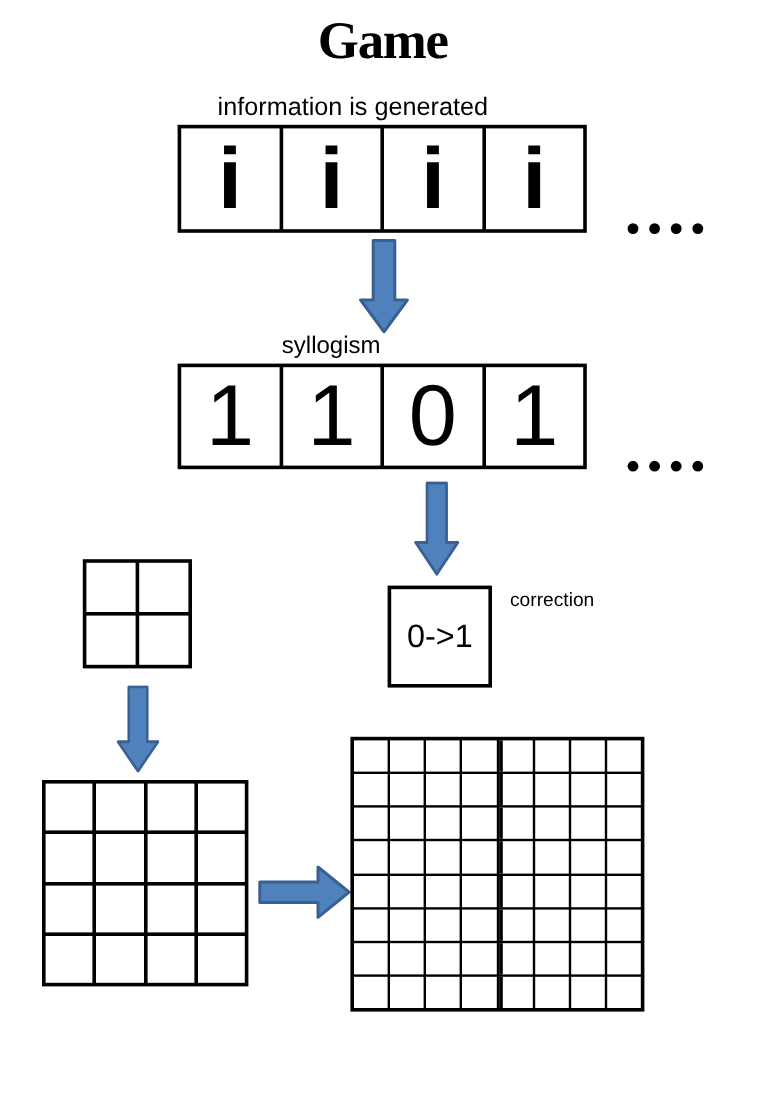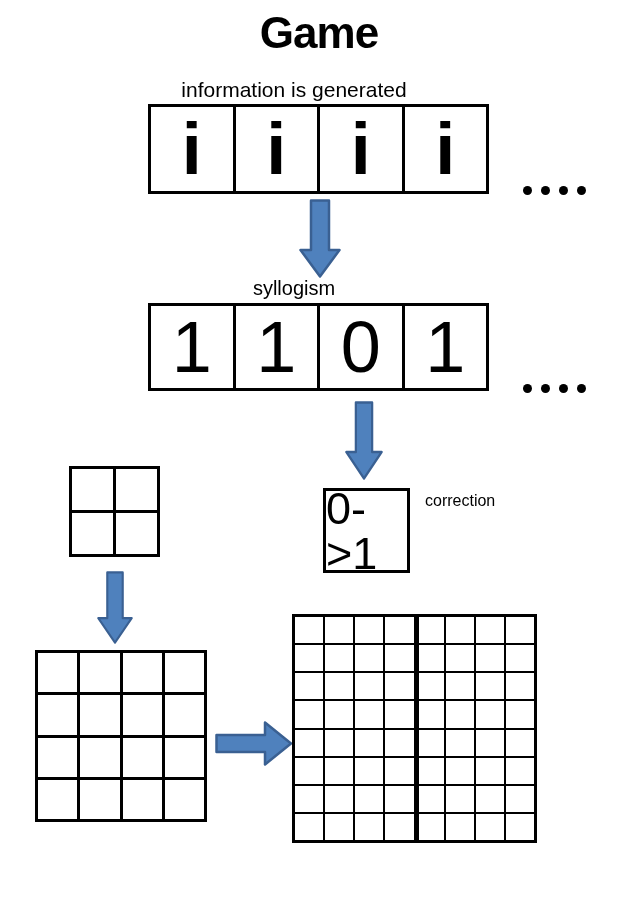--- a/index.html
+++ b/index.html
@@ -10,25 +10,25 @@
     --bg:#ffffff;
   }
   html,body{margin:0;padding:0;}
   body{background:#888;font-family:"Liberation Sans",sans-serif;color:var(--text);}
   .page{
     position:relative;width:638px;height:922px;background:var(--bg);
     margin:0 auto;overflow:hidden;
   }
   .title{
     position:absolute;left:0;top:8px;width:638px;margin:0;
-    text-align:center;font-size:44px;font-weight:bold;letter-spacing:-1px;
+    text-align:center;font-size:44px;font-weight:bold;letter-spacing:-1px;font-family:Liberation Serif, serif;
   }
   .label{position:absolute;white-space:nowrap;}
   .info-label{left:0;top:78px;width:588px;text-align:center;font-size:21px;}
-  .syllogism-label{left:18px;top:277px;width:552px;text-align:center;font-size:20px;}
+  .syllogism-label{left:0;top:277px;width:552px;text-align:center;font-size:20px;}
   .correction-label{left:425px;top:492px;font-size:16px;text-align:right;}
 
   
   .grid{position:absolute;display:grid;background:var(--line);padding:3px;gap:3px;box-sizing:border-box;}
   .grid .cell{background:var(--bg);display:flex;align-items:center;justify-content:center;overflow:hidden;}
 
   .row1{left:148px;top:104px;width:341px;height:90px;}
   .row1 .cell{font-size:72px;font-weight:bold;line-height:1;}
   .row2{left:148px;top:303px;width:341px;height:88px;}
   .row2 .cell{font-size:72px;font-weight:normal;line-height:1;}
@@ -47,21 +47,21 @@
   .arrow1{left:299px;top:199px;}
   .arrow2{left:345px;top:401px;}
   .arrow3{left:97px;top:571px;}
   .arrow4{left:215px;top:721px;}
   .arrow polygon{fill:var(--arrow-fill);stroke:var(--arrow-stroke);stroke-width:2.5;stroke-linejoin:round;}
 
   .correction-box{
     position:absolute;left:323px;top:488px;width:87px;height:85px;box-sizing:border-box;
     border:3px solid var(--line);background:var(--bg);
     display:flex;align-items:center;justify-content:center;
-    font-size:45px;line-height:1;
+    font-size:27px;line-height:1;
   }
 </style>
 </head>
 <body>
 
 <div class="page">
 
   <h1 class="title">Game</h1>
 
   <div class="label info-label">information is generated</div>

